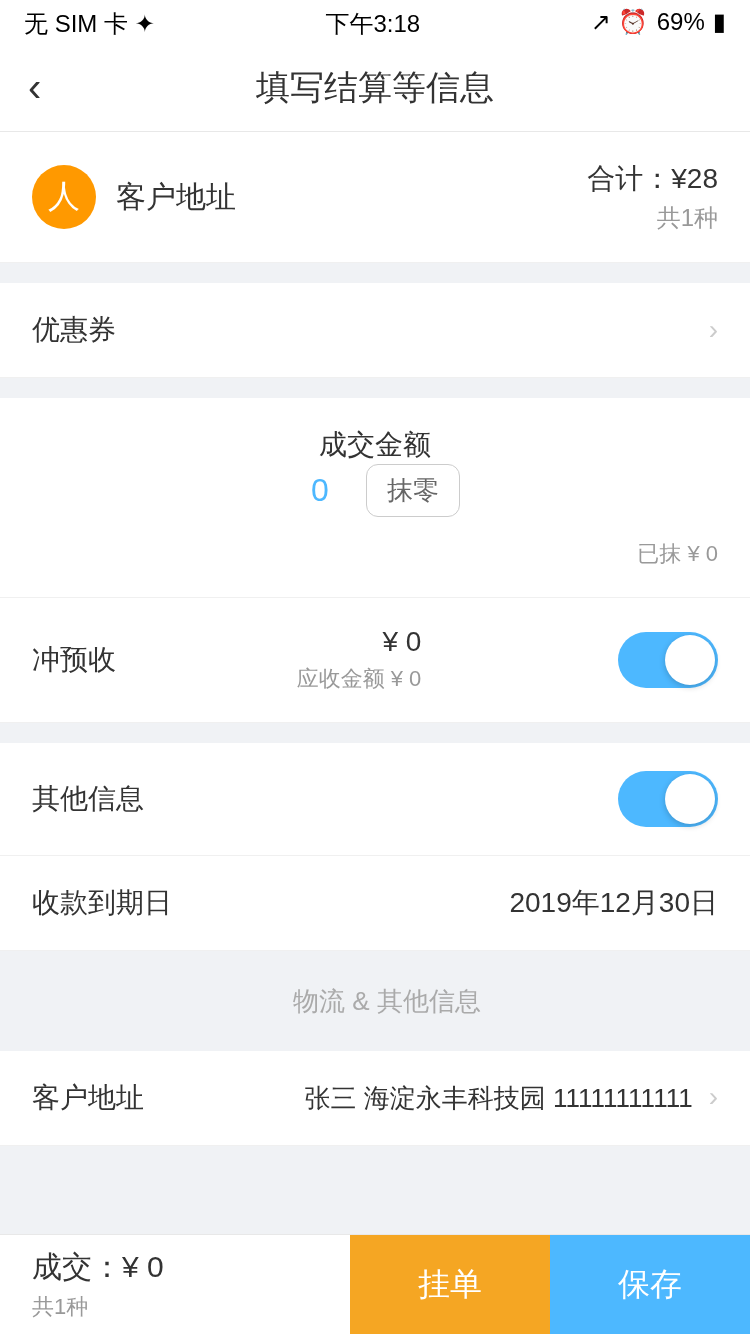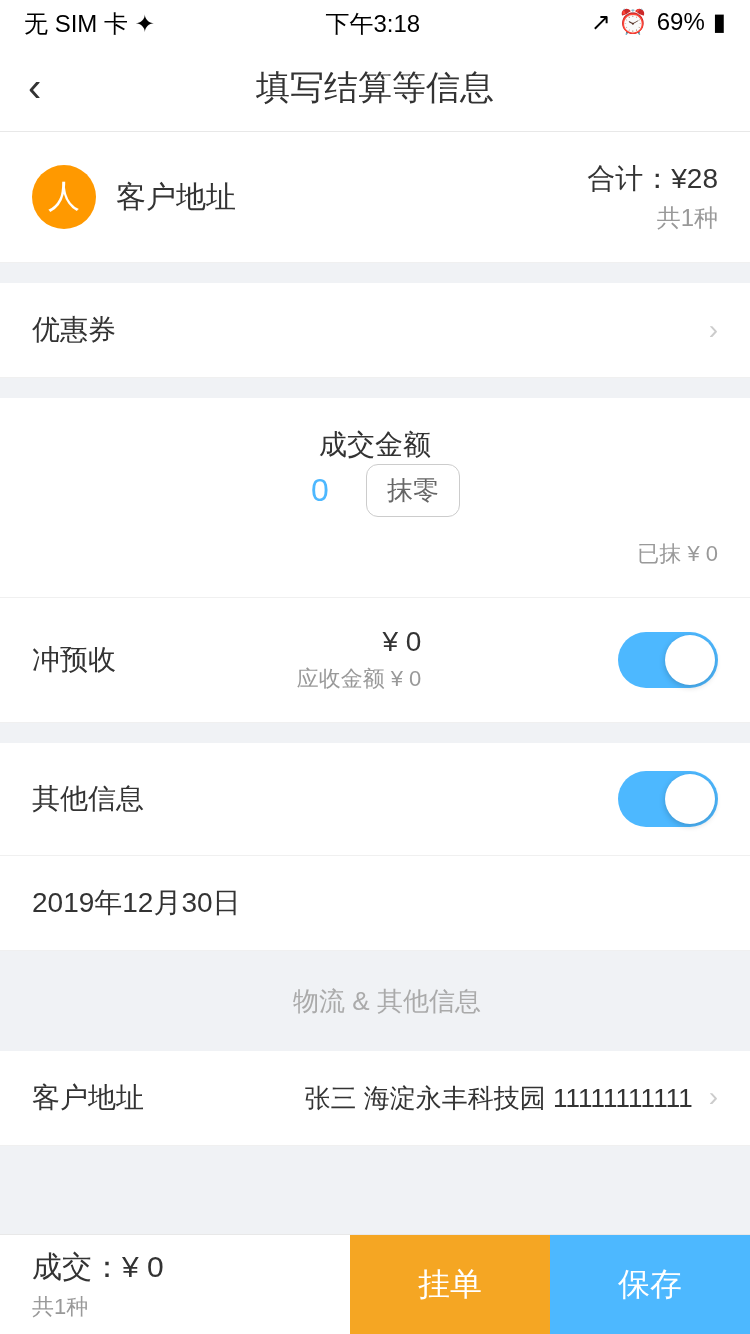--- a/index.html
+++ b/index.html
@@ -277,20 +277,21 @@
 <div class="divider"></div>
 
 <div class="row-item">
   <span class="row-label">其他信息</span>
   <div class="toggle">
     <div class="toggle-knob"></div>
   </div>
 </div>
 
 <div class="row-item">
+  <span class="row-label">收款到期日</span>
   <span class="row-value">2019年12月30日</span>
 </div>
 
 <div class="divider"></div>
 
 <div class="logistics-divider">
   <span class="logistics-label">物流 &amp; 其他信息</span>
 </div>
 
 <div class="divider"></div>

